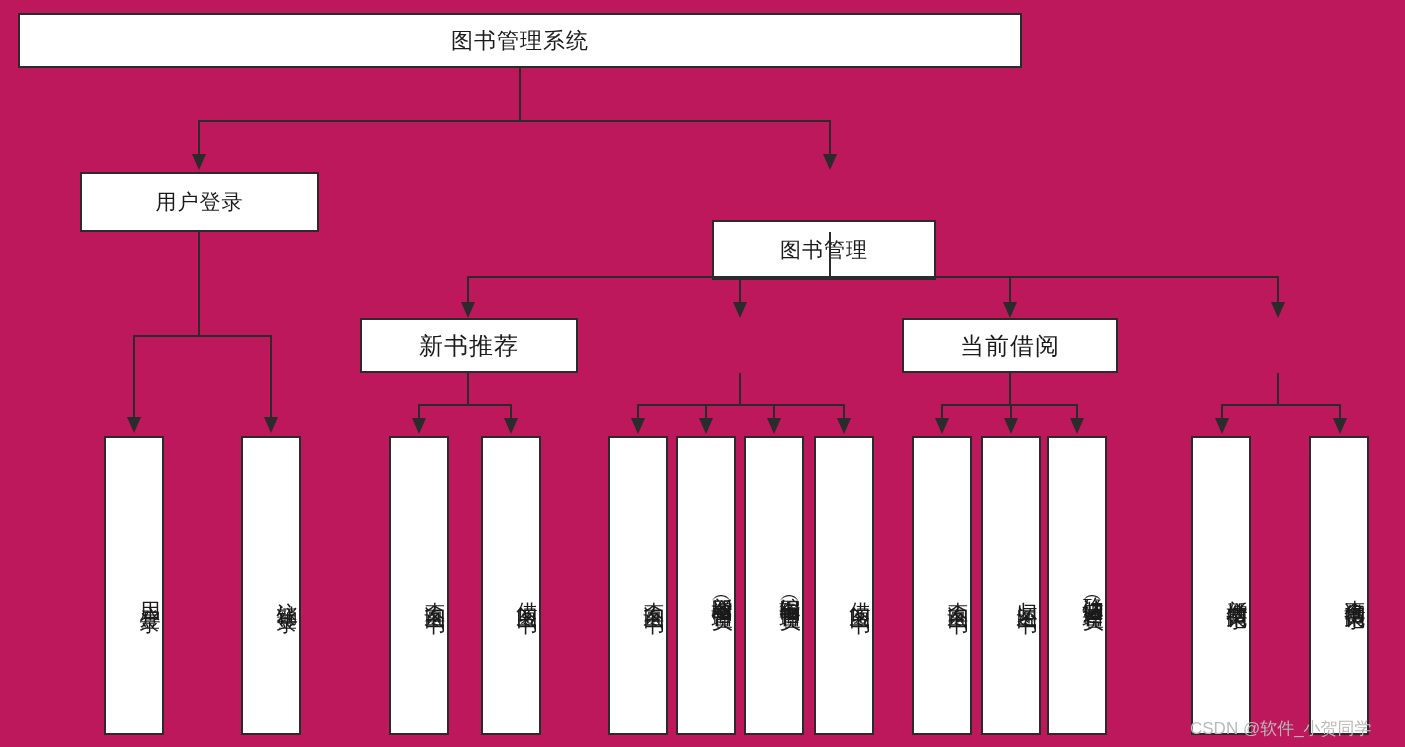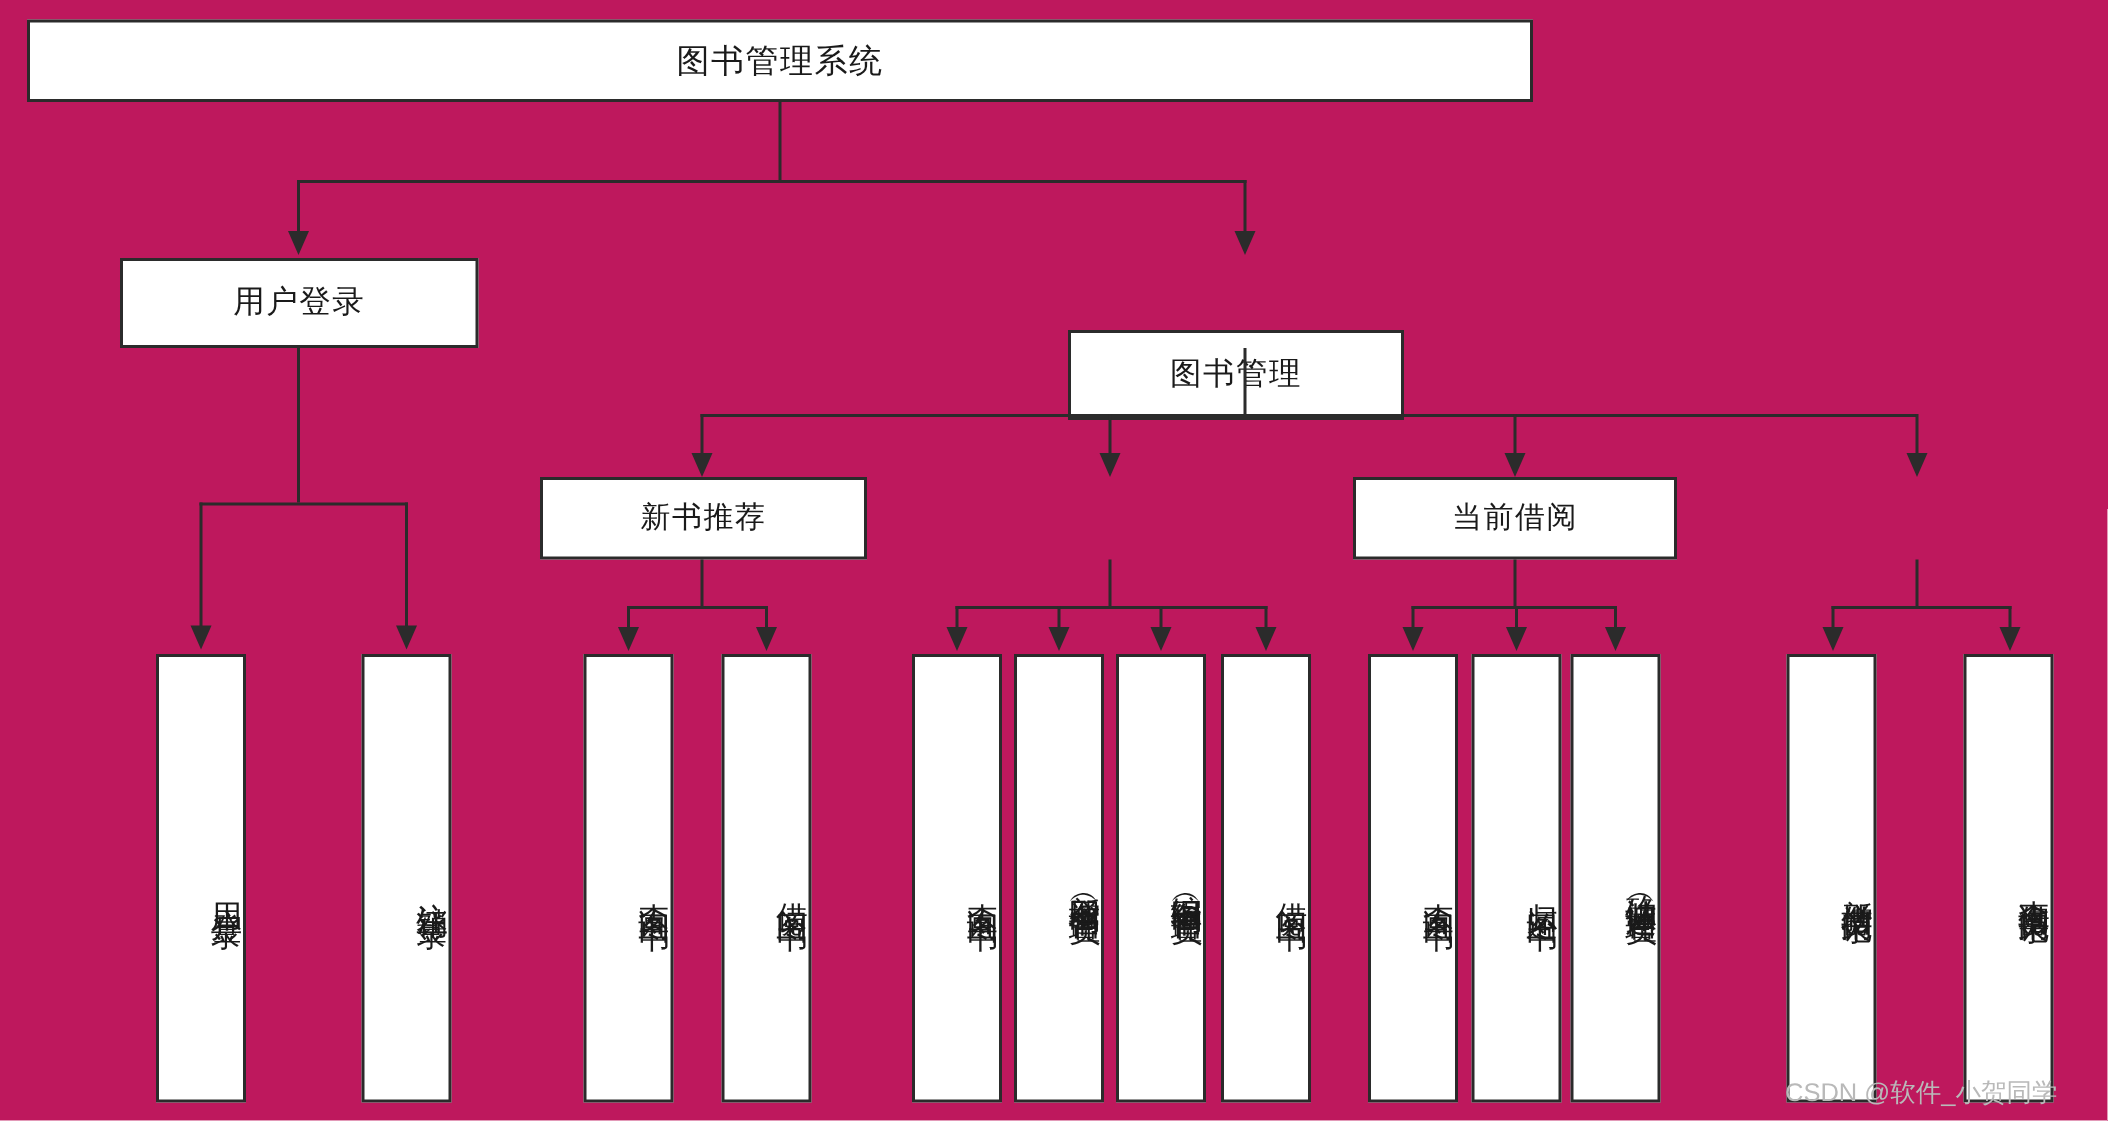--- a/index.html
+++ b/index.html
@@ -30,21 +30,21 @@
     color: #1a1a1a;
     font-size: 21px;
     letter-spacing: 1px;
     line-height: 1.15;
     user-select: none;
   }
   .node.root {
     font-size: 22px;
   }
   .node.lvl1 { font-size: 21px; }
-  .node.lvl2 { font-size: 20px; }
+  .node.lvl2 { font-size: 24px; }
   
   .node.leaf {
     writing-mode: vertical-rl;
     text-orientation: upright;
     align-items: flex-start;
     justify-content: center;
     padding-top: 14px;
     font-size: 21px;
     letter-spacing: 4px;
   }

